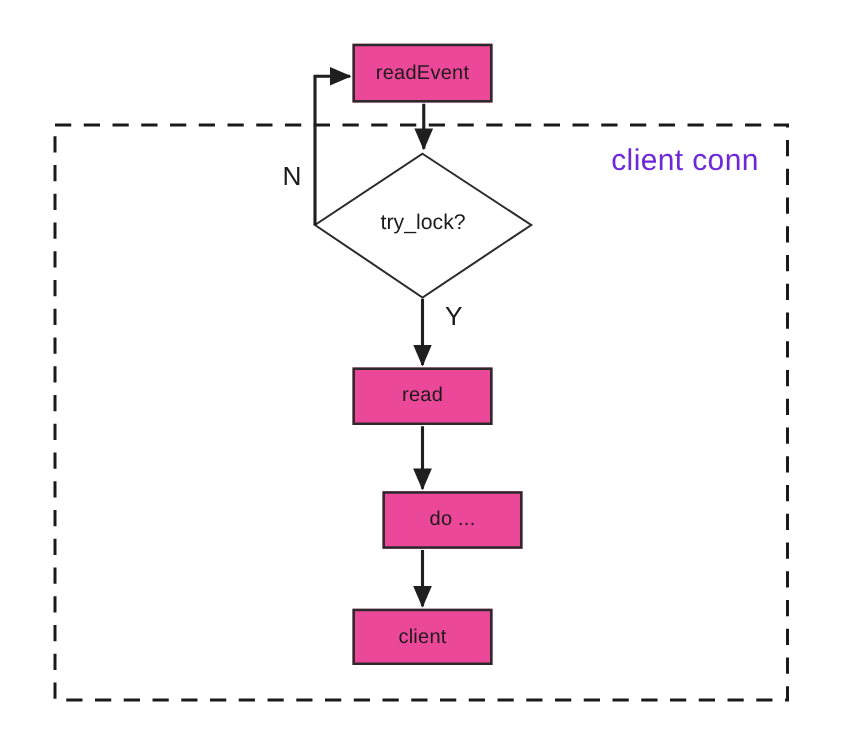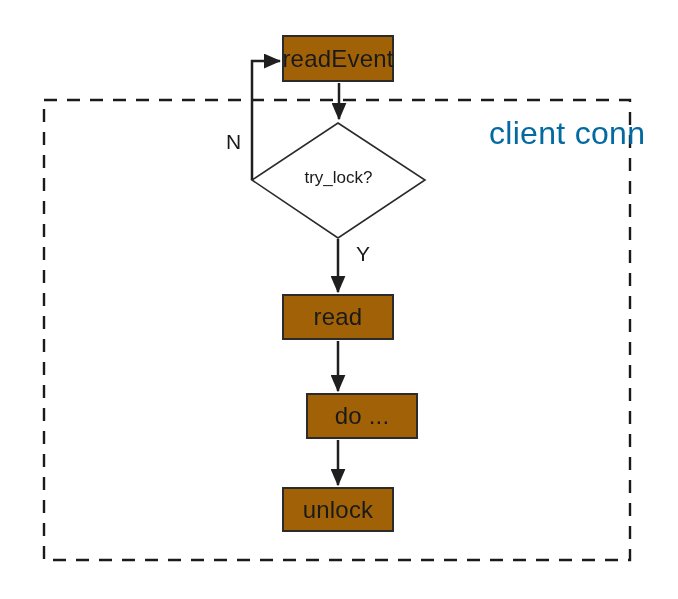--- a/index.html
+++ b/index.html
@@ -9,23 +9,23 @@
     background:#ffffff;
     font-family:"Liberation Sans", sans-serif;
     color:#1a1a1a;
     overflow:hidden;
   }
   #wires{position:absolute;left:0;top:0;width:678px;height:599px;}
   .node{
     position:absolute;
     box-sizing:border-box;
     border:2px solid #2b2b2b;
-    background:#a16207;
+    background:#ec4899;
     display:flex;align-items:center;justify-content:center;
-    font-size:24px;
+    font-size:16px;
     letter-spacing:0.2px;
   }
   .node-readevent{left:282px;top:35px;width:112px;height:47px;}
   .node-read    {left:282px;top:294px;width:112px;height:46px;}
   .node-do      {left:282px;top:393px;width:112px;height:46px;margin-left:24px;}
   .node-unlock  {left:282px;top:487px;width:112px;height:45px;}
   .diamond-label{
     position:absolute;
     left:252px;top:168px;width:173px;
     text-align:center;
@@ -34,22 +34,22 @@
   .edge-label{
     position:absolute;
     font-size:21px;
     color:#1a1a1a;
   }
   .edge-label-n{left:226px;top:130px;}
   .edge-label-y{left:356px;top:242px;}
   .region-label{
     position:absolute;
     left:489px;top:115px;
-    font-size:32px;
-    color:#0369a1;
+    font-size:24px;
+    color:#6d28d9;
     letter-spacing:0.3px;
   }
 </style>
 </head>
 <body>
 
 <div id="stage">
 
   <svg id="wires" viewBox="0 0 678 599" xmlns="http://www.w3.org/2000/svg" aria-hidden="true">
     <defs>
@@ -83,19 +83,19 @@
 
   <div class="node node-read">
     <span>read</span>
   </div>
 
   <div class="node node-do">
     <span>do ...</span>
   </div>
 
   <div class="node node-unlock">
-    <span>unlock</span>
+    <span>client</span>
   </div>
 
   <div class="edge-label edge-label-n">N</div>
   <div class="edge-label edge-label-y">Y</div>
 
 </div>
 
 </body></html>

